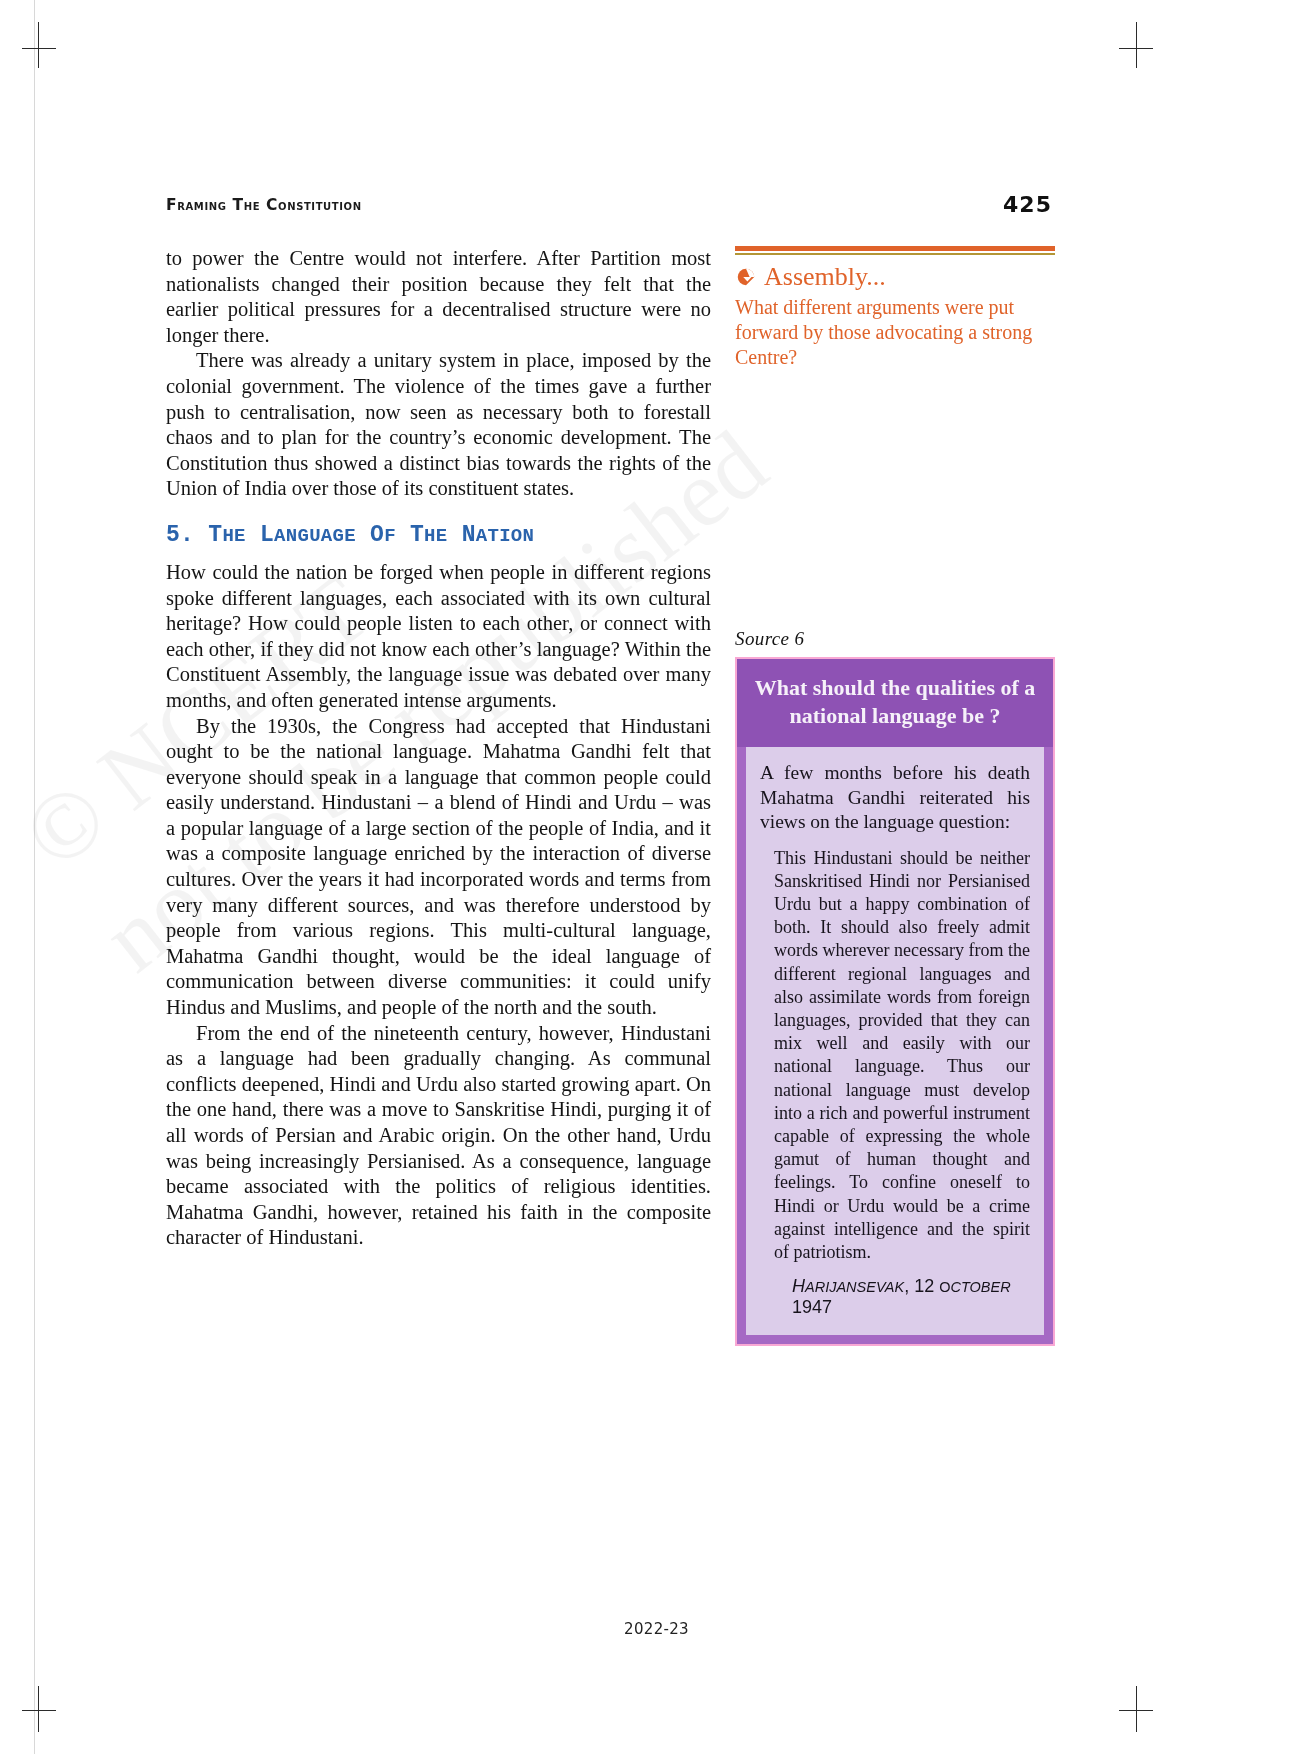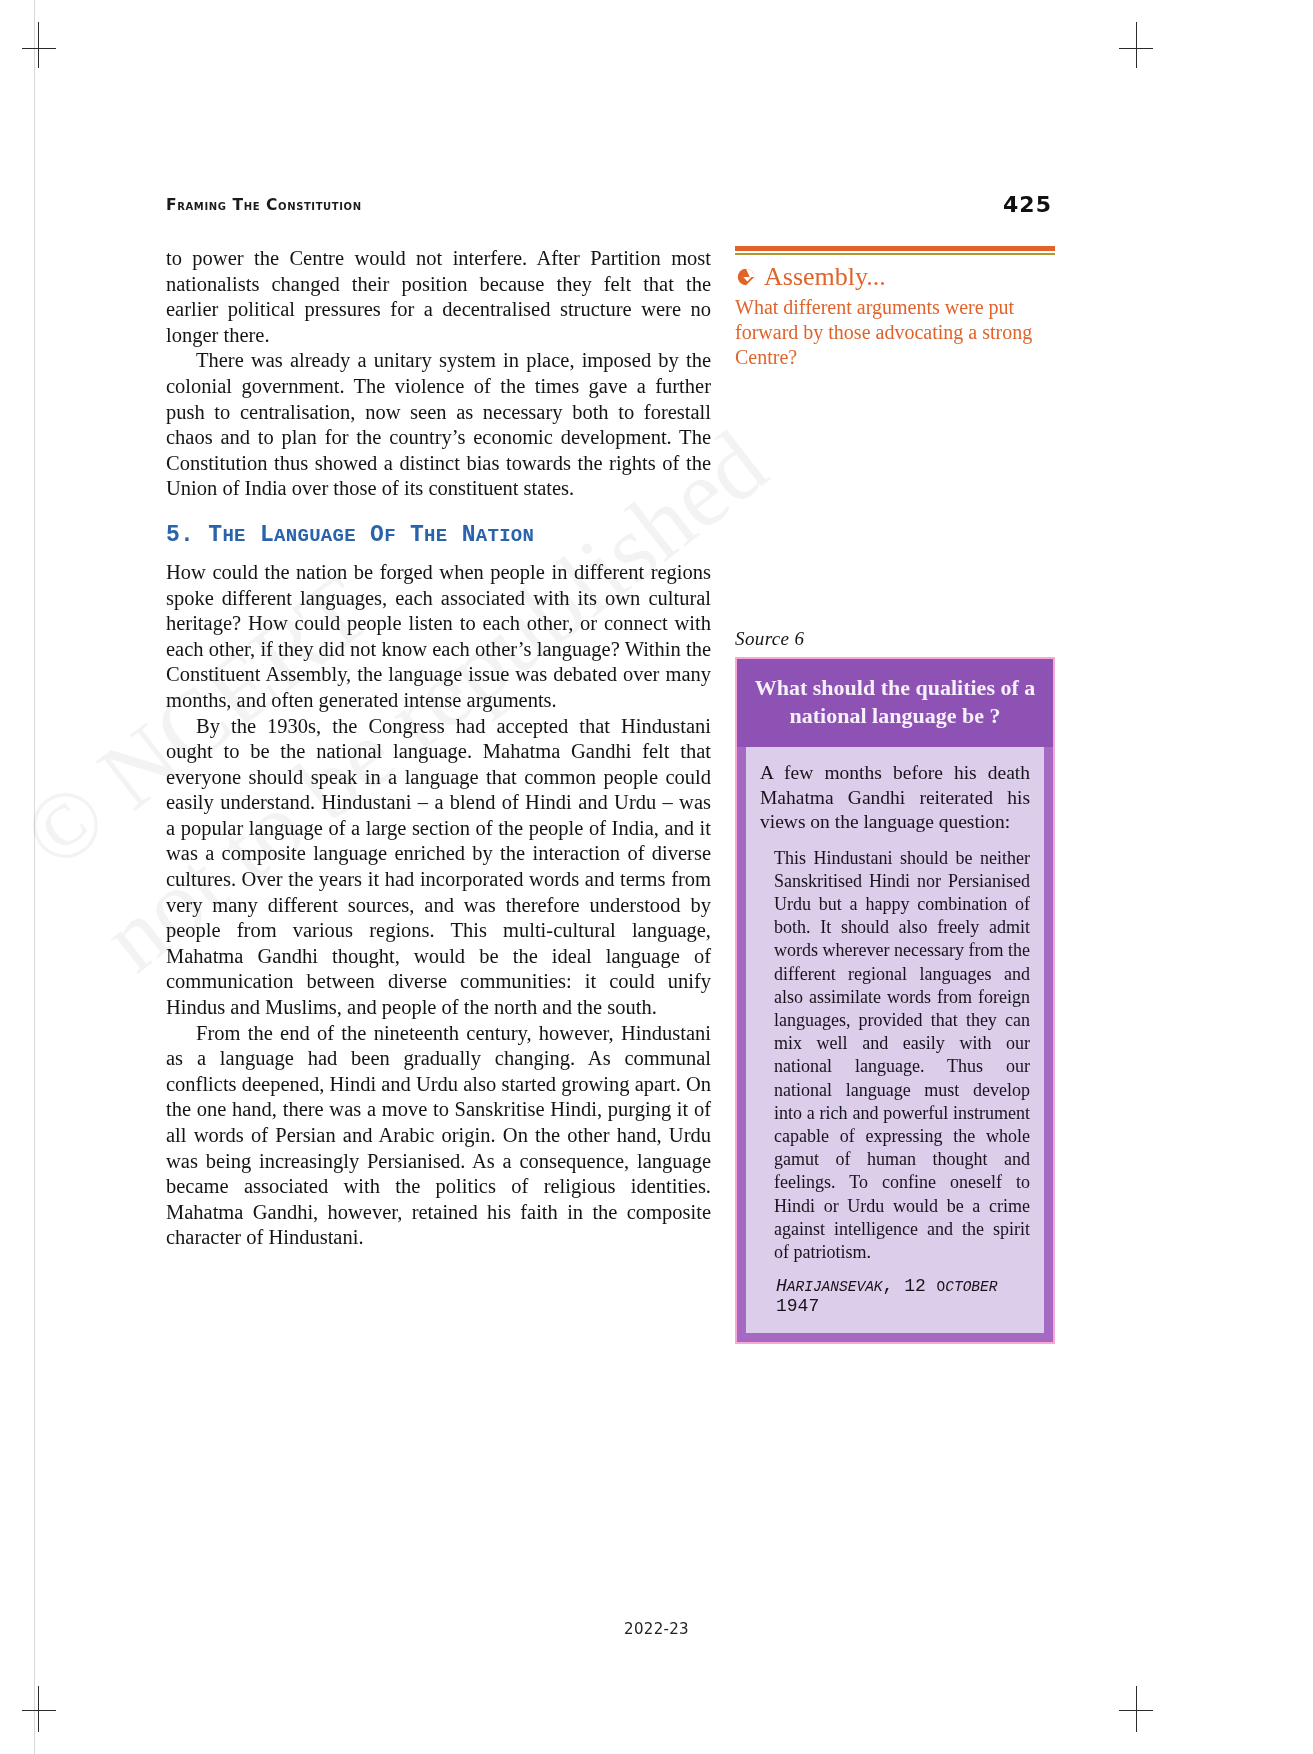--- a/index.html
+++ b/index.html
@@ -188,22 +188,22 @@
   }
   .source-quote p {
     margin: 0;
     font-family: "Liberation Serif", serif;
     font-size: 18px;
     line-height: 23.2px;
     text-align: justify;
     color: #17131c;
   }
   .source-attr {
-    margin: 12px 0 0 16px;
-    font-family: Liberation Mono, monospace;
+    margin: 12px 0 0 32px;
+    font-family: Liberation Sans, sans-serif;
     font-size: 18px;
     color: #17131c;
   }
   .source-attr .sc { font-size: 14.5px; font-style: italic; }
   .source-attr .scr { font-size: 14.5px; }
 
   
   .footer {
     position: absolute;
     left: 0;

